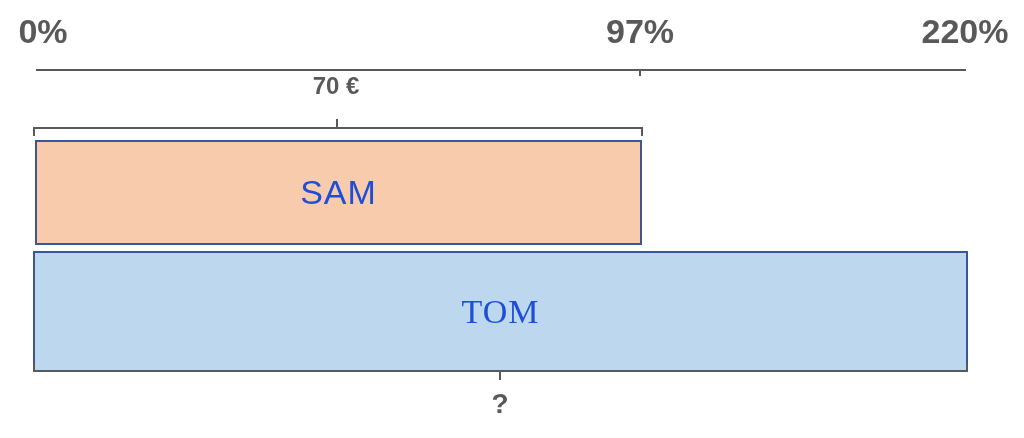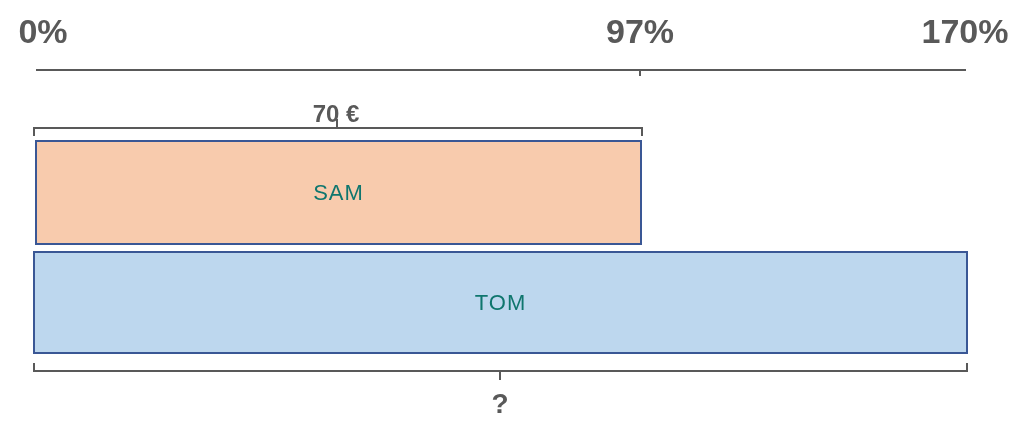--- a/index.html
+++ b/index.html
@@ -40,21 +40,21 @@
     color: #595959;
     white-space: nowrap;
   }
   .axis-label-0   { left: -7px;  }
   .axis-label-100 { left: 590px; }
   .axis-label-130 { left: 915px; }
 
   
   .sam-annotation {
     position: absolute;
-    left: 286px; top: 100px;
+    left: 286px; top: 72px;
     width: 100px;
     text-align: center;
     font-size: 24px;
     font-weight: 600;
     line-height: 28px;
     color: #595959;
     white-space: nowrap;
   }
   .question-annotation {
     position: absolute;
@@ -83,44 +83,45 @@
   
   .bar {
     position: absolute;
     box-sizing: border-box;
     border: 2px solid #3A5795;
     display: flex;
     align-items: center;
     justify-content: center;
   }
   .bar-label {
-    color: #0f766e;
-    font-size: 22px;
+    color: #1d4ed8;
+    font-size: 34px;
     font-weight: 400;
     letter-spacing: 1px;
   }
   .sam-bar {
     left: 35px; top: 140px;
     width: 607px; height: 105px;
     background: #F8CBAD;
   }
   .tom-bar {
     left: 33px; top: 251px;
-    width: 935px; height: 103px;
+    width: 935px; height: 121px;
     background: #BDD7EE;
+    font-family: Liberation Serif, serif;
   }
 </style>
 </head>
 <body>
 
 <div class="canvas">
 
   <div class="axis-label axis-label-0">0%</div>
   <div class="axis-label axis-label-100">97%</div>
-  <div class="axis-label axis-label-130">170%</div>
+  <div class="axis-label axis-label-130">220%</div>
 
   <div class="axis-line"></div>
   <div class="axis-tick-100"></div>
 
   <div class="sam-annotation">70 €</div>
   <div>
     <div class="bracket-part top-bracket-line"></div>
     <div class="bracket-part top-bracket-left"></div>
     <div class="bracket-part top-bracket-right"></div>
     <div class="bracket-part top-bracket-center"></div>

